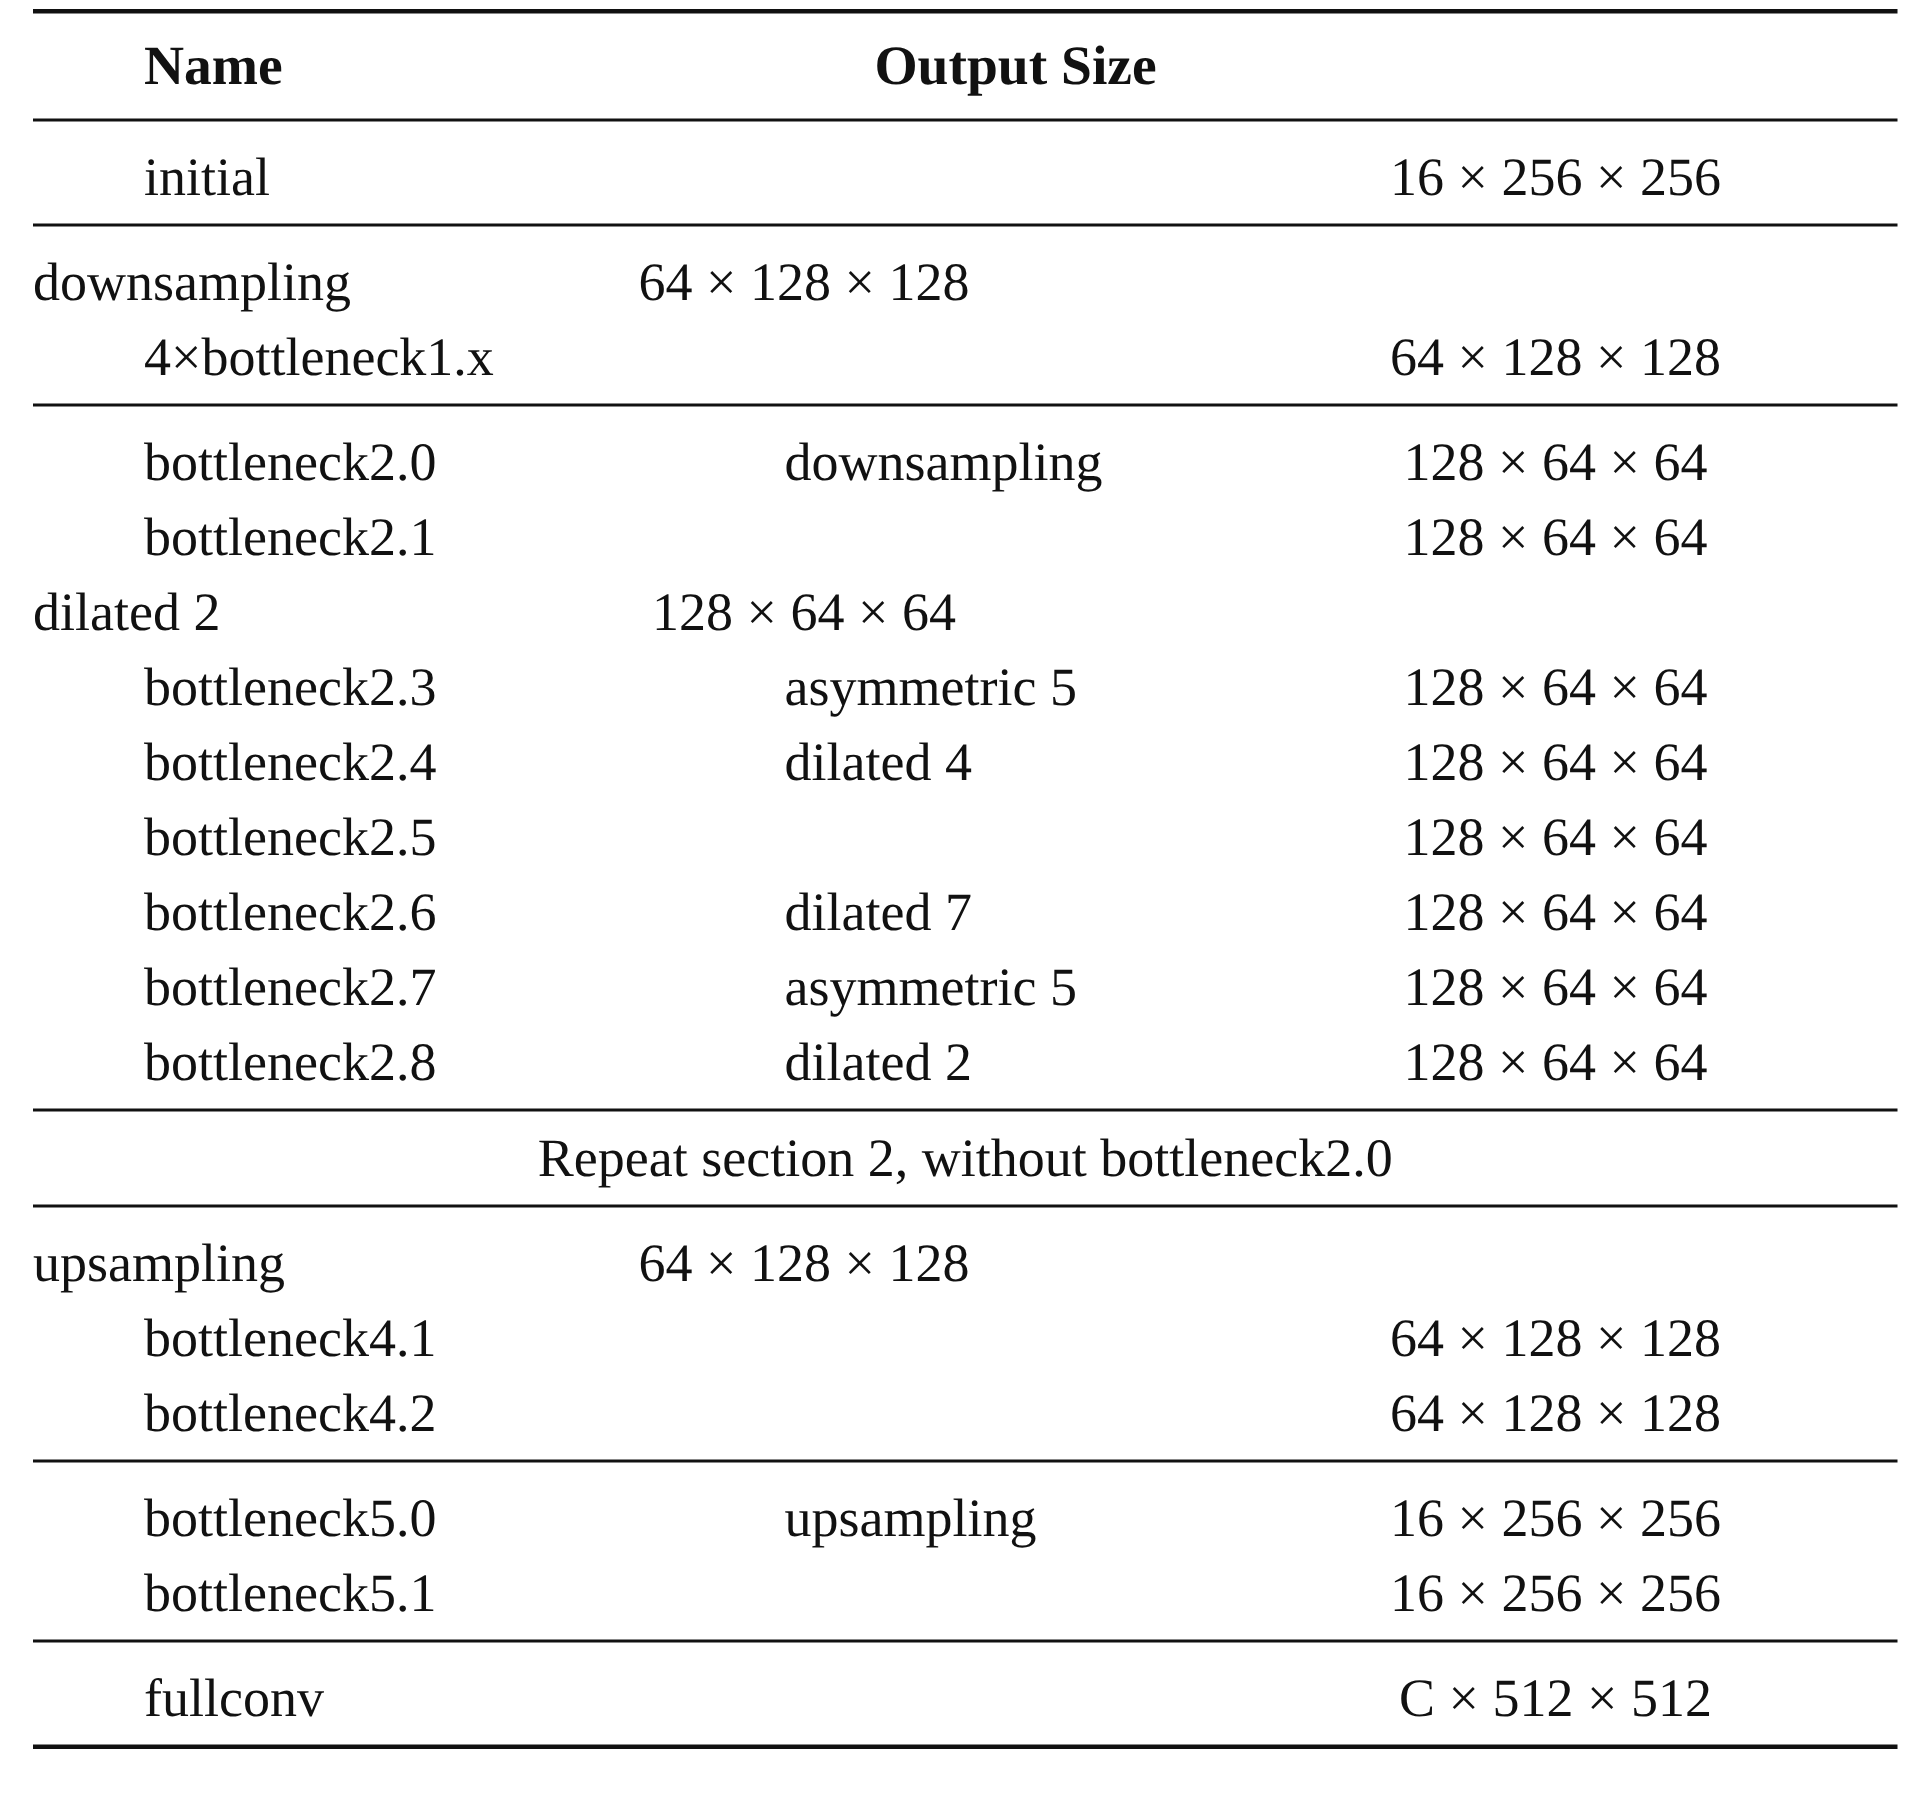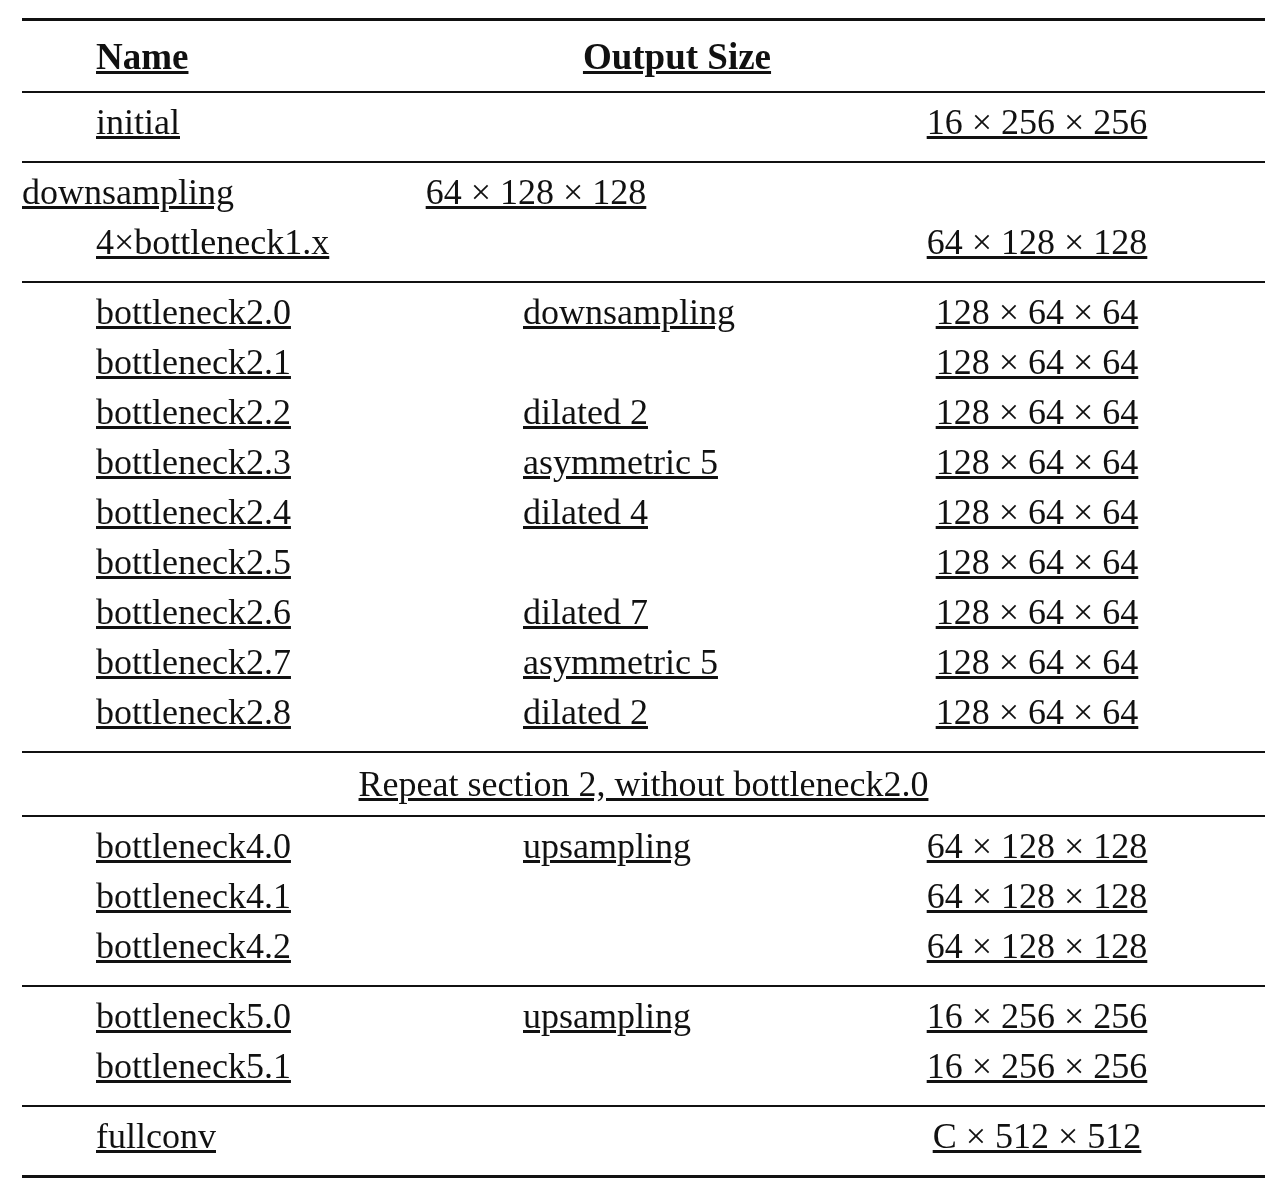--- a/index.html
+++ b/index.html
@@ -1,23 +1,23 @@
 <!DOCTYPE html>
 <html><head>
 <meta charset="utf-8">
 <style>
   html, body { margin: 0; padding: 0; background: #ffffff; }
   body { width: 1280px; height: 1203px; position: relative; overflow: hidden;
          font-family: "Liberation Serif", "DejaVu Serif", serif; color: #111; }
-  .table { position: absolute; left: 22px; top: 18px; width: 1243px; text-decoration: underline; }
+  .table { position: absolute; left: 22px; top: 6px; width: 1243px; }
   .rule { height: 2px; background: #111; width: 100%; }
   .rule.thick { height: 3px; }
   .header { height: 70px; display: flex; align-items: center; font-weight: bold; font-size: 37px; }
   .section { padding: 8px 0 10px 0; }
-  .row { display: flex; align-items: flex-start; height: 50px; font-size: 36px; }
+  .row { display: flex; align-items: flex-end; height: 50px; font-size: 36px; }
   .c-name { width: 501px; padding-left: 74px; box-sizing: border-box; }
   .c-type { width: 360px; }
   .c-out { width: 308px; text-align: center; }
   .span-row { height: 62px; display: flex; align-items: center; justify-content: center; font-size: 36px; }
 </style>
 </head>
 <body>
 
 <div class="table">
   <div class="rule thick"></div>
@@ -52,21 +52,20 @@
           <div class="c-name">bottleneck2.0</div>
           <div class="c-type">downsampling</div>
           <div class="c-out">128 × 64 × 64</div>
         </div>
         <div class="row">
           <div class="c-name">bottleneck2.1</div>
           <div class="c-type"></div>
           <div class="c-out">128 × 64 × 64</div>
         </div>
         <div class="row">
-          <div class="c-name">bottleneck2.2</div>
           <div class="c-type">dilated 2</div>
           <div class="c-out">128 × 64 × 64</div>
         </div>
         <div class="row">
           <div class="c-name">bottleneck2.3</div>
           <div class="c-type">asymmetric 5</div>
           <div class="c-out">128 × 64 × 64</div>
         </div>
         <div class="row">
           <div class="c-name">bottleneck2.4</div>
@@ -92,21 +91,20 @@
           <div class="c-name">bottleneck2.8</div>
           <div class="c-type">dilated 2</div>
           <div class="c-out">128 × 64 × 64</div>
         </div>
       </div>
       <div class="rule"></div>
       <div class="span-row">Repeat section 2, without bottleneck2.0</div>
       <div class="rule"></div>
       <div class="section">
         <div class="row">
-          <div class="c-name">bottleneck4.0</div>
           <div class="c-type">upsampling</div>
           <div class="c-out">64 × 128 × 128</div>
         </div>
         <div class="row">
           <div class="c-name">bottleneck4.1</div>
           <div class="c-type"></div>
           <div class="c-out">64 × 128 × 128</div>
         </div>
         <div class="row">
           <div class="c-name">bottleneck4.2</div>

